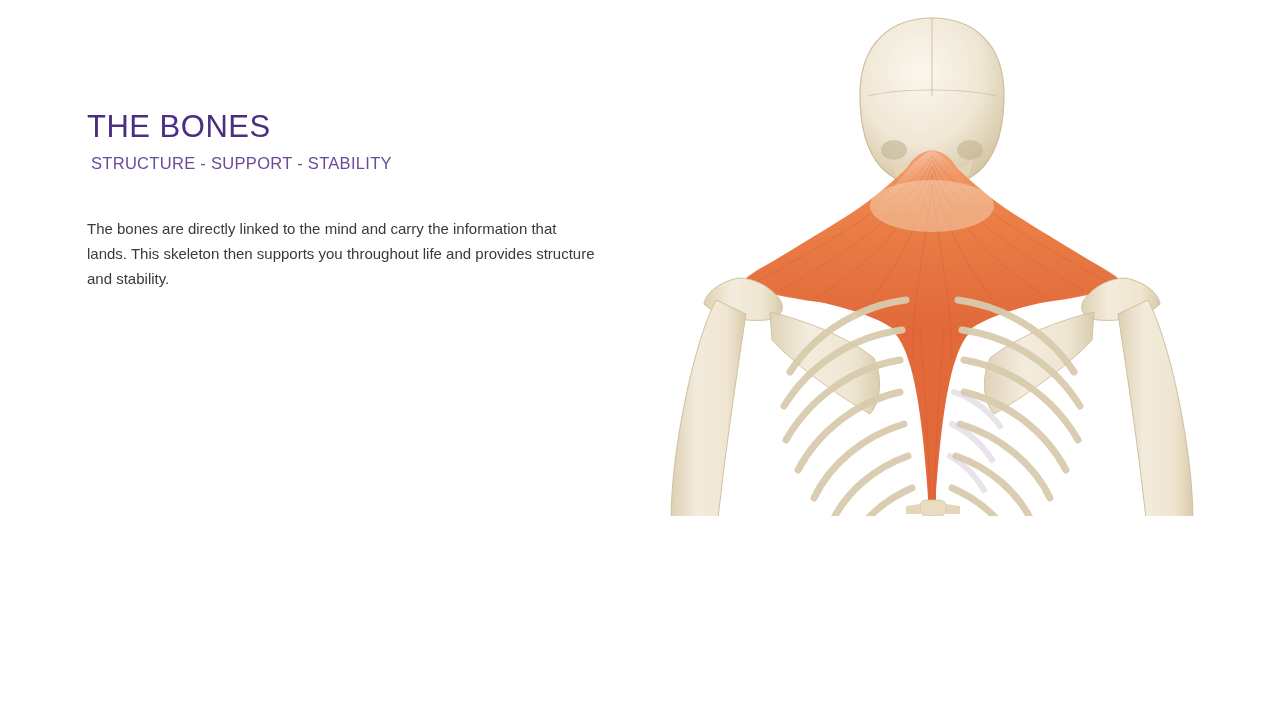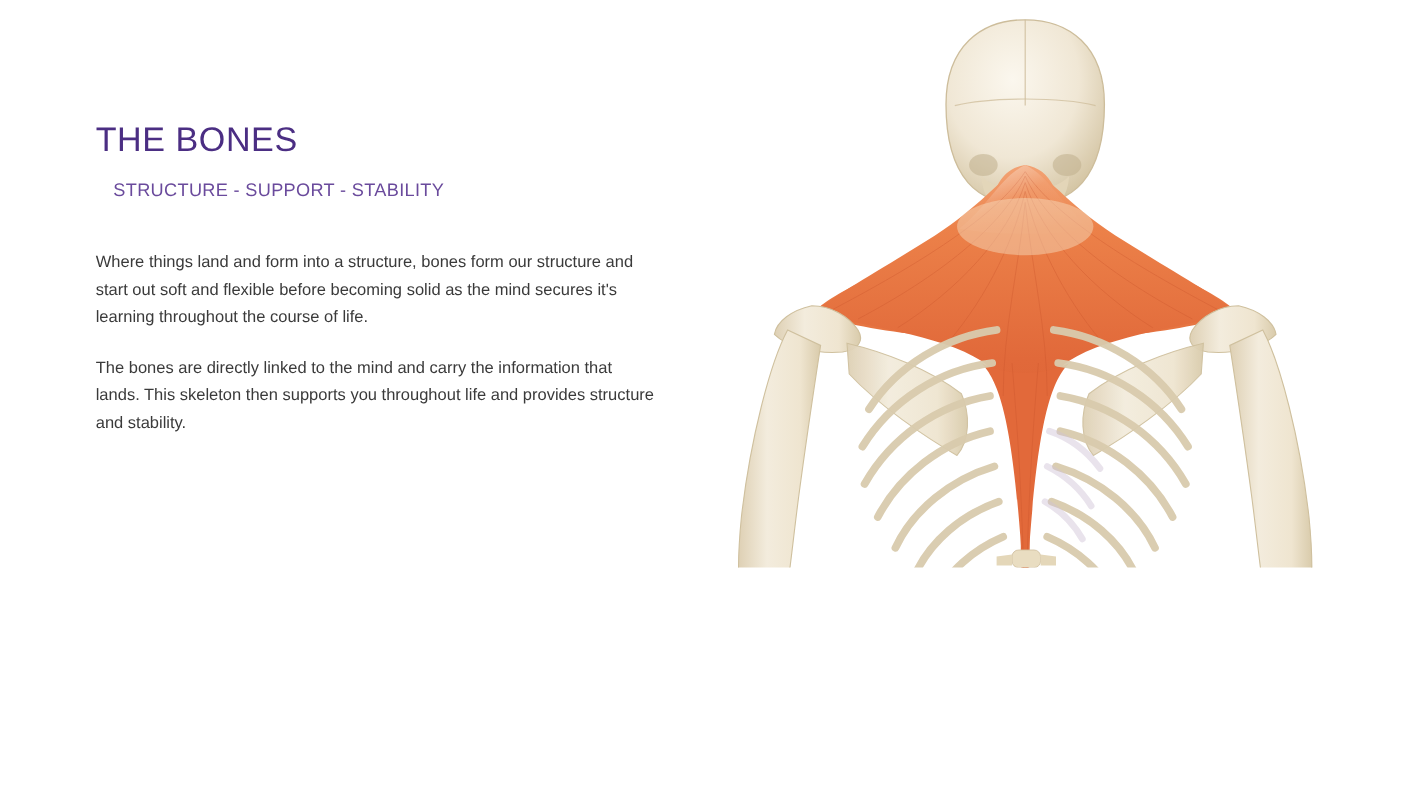--- a/index.html
+++ b/index.html
@@ -39,21 +39,21 @@
     font-weight: 400;
     margin: 0 0 6px 0;
   }
 
   .subtitle {
     font-size: 16.5px;
     line-height: 22px;
     letter-spacing: 0.3px;
     color: #6a4a9c;
     font-weight: 400;
-    margin: 16px;
+    margin: 4px;
   }
 
   .body-copy {
     margin-top: 42px;
   }
 
   .body-copy p {
     margin: 0 0 21px 0;
     font-size: 15px;
     line-height: 25px;
@@ -81,21 +81,20 @@
 </head>
 <body>
 
 <div class="page">
 
   <div class="text-col">
     <h1 class="title">THE BONES</h1>
     <div class="subtitle">STRUCTURE - SUPPORT - STABILITY</div>
 
     <div class="body-copy">
-      <p>Where things land and form into a structure, bones form our structure and start out soft and flexible before becoming solid as the mind secures it's learning throughout the course of life.</p>
       <p>The bones are directly linked to the mind and carry the information that lands. This skeleton then supports you throughout life and provides structure and stability.</p>
     </div>
   </div>
 
   <div class="illustration">
     <svg viewBox="0 0 660 720" xmlns="http://www.w3.org/2000/svg" aria-hidden="true">
       <defs>
         <linearGradient id="boneGrad" x1="0" y1="0" x2="1" y2="0">
           <stop offset="0%" stop-color="#ded0b4"></stop>
           <stop offset="35%" stop-color="#f3ecdd"></stop>

